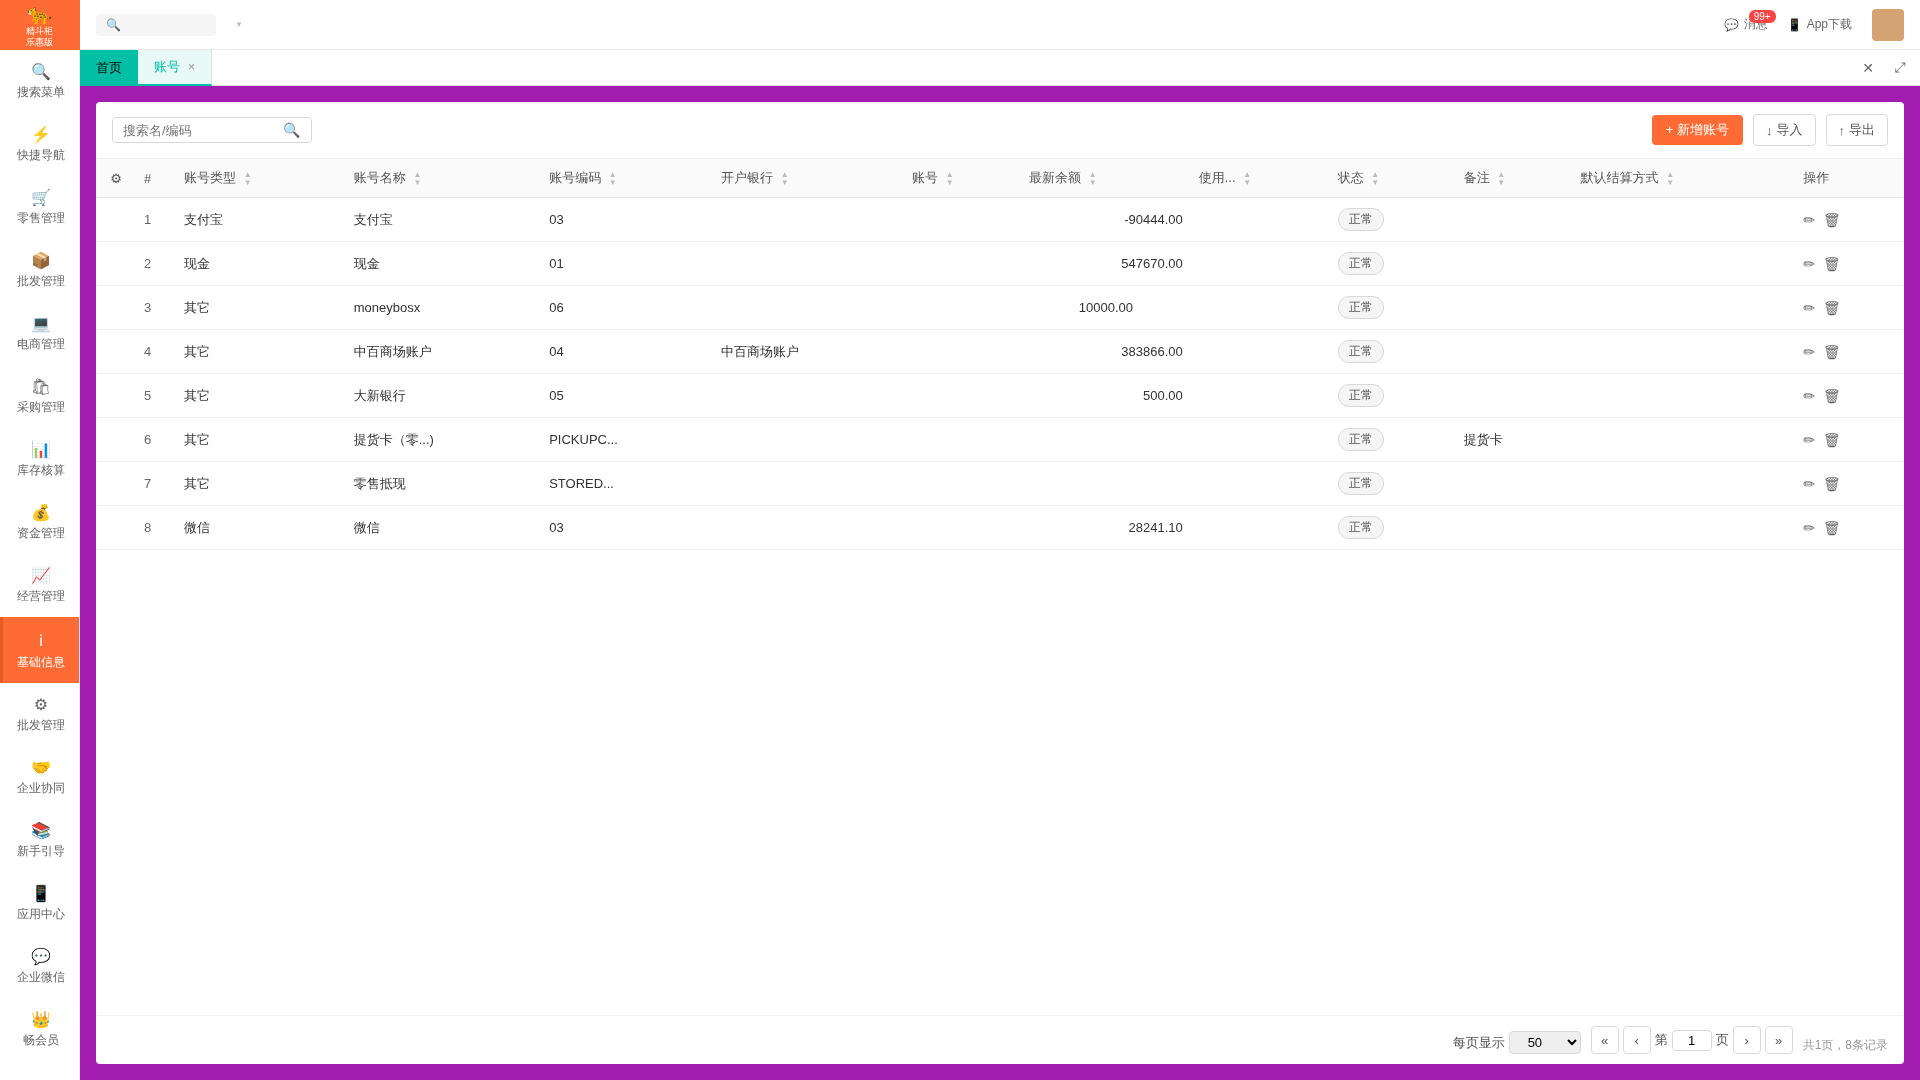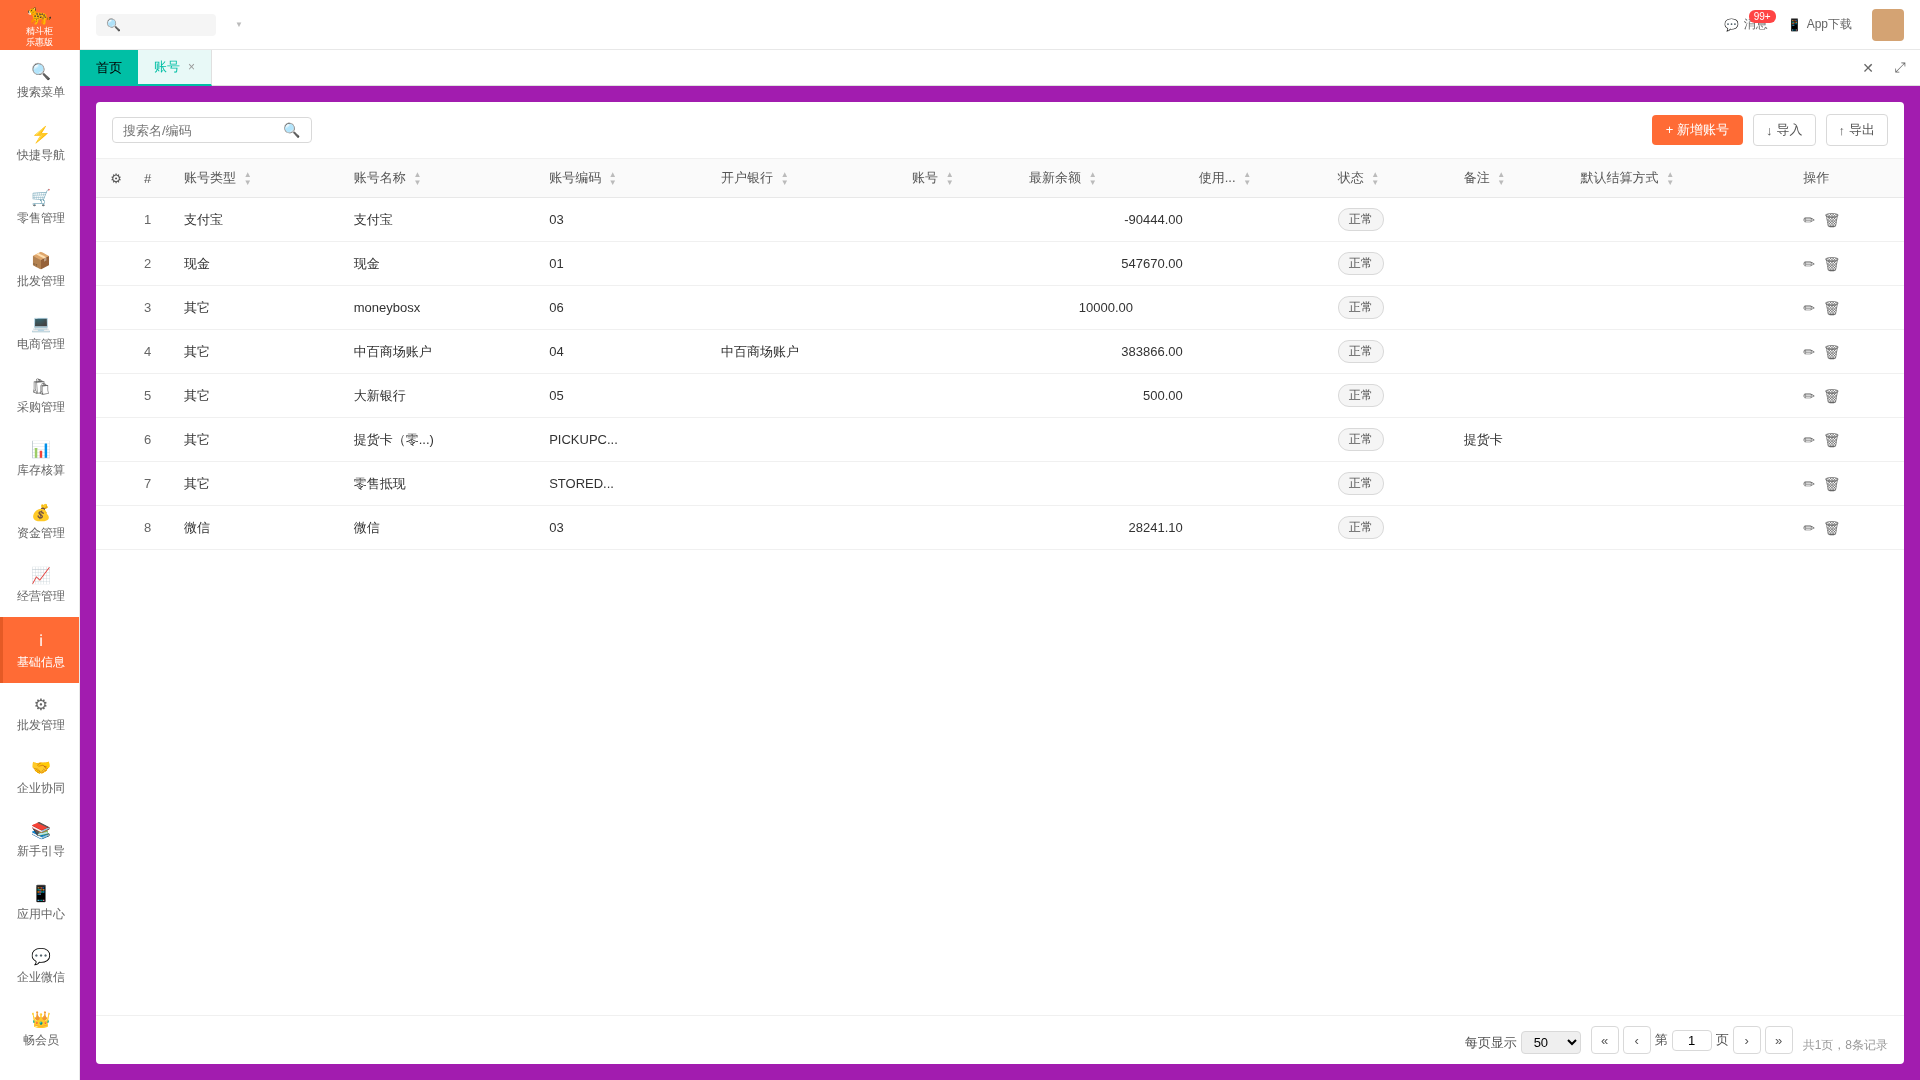--- a/index.html
+++ b/index.html
@@ -305,21 +305,21 @@
       color: #555;
     }
     .page-size-select {
       display: flex;
       align-items: center;
       gap: 4px;
     }
     .page-size-select select {
       border: 1px solid #d9d9d9;
       border-radius: 4px;
-      padding: 2px 8px;
+      padding: 2px 14px;
       font-size: 13px;
       outline: none;
     }
     .page-nav { display: flex; align-items: center; gap: 4px; }
     .page-btn {
       width: 28px;
       height: 28px;
       display: flex;
       align-items: center;
       justify-content: center;

